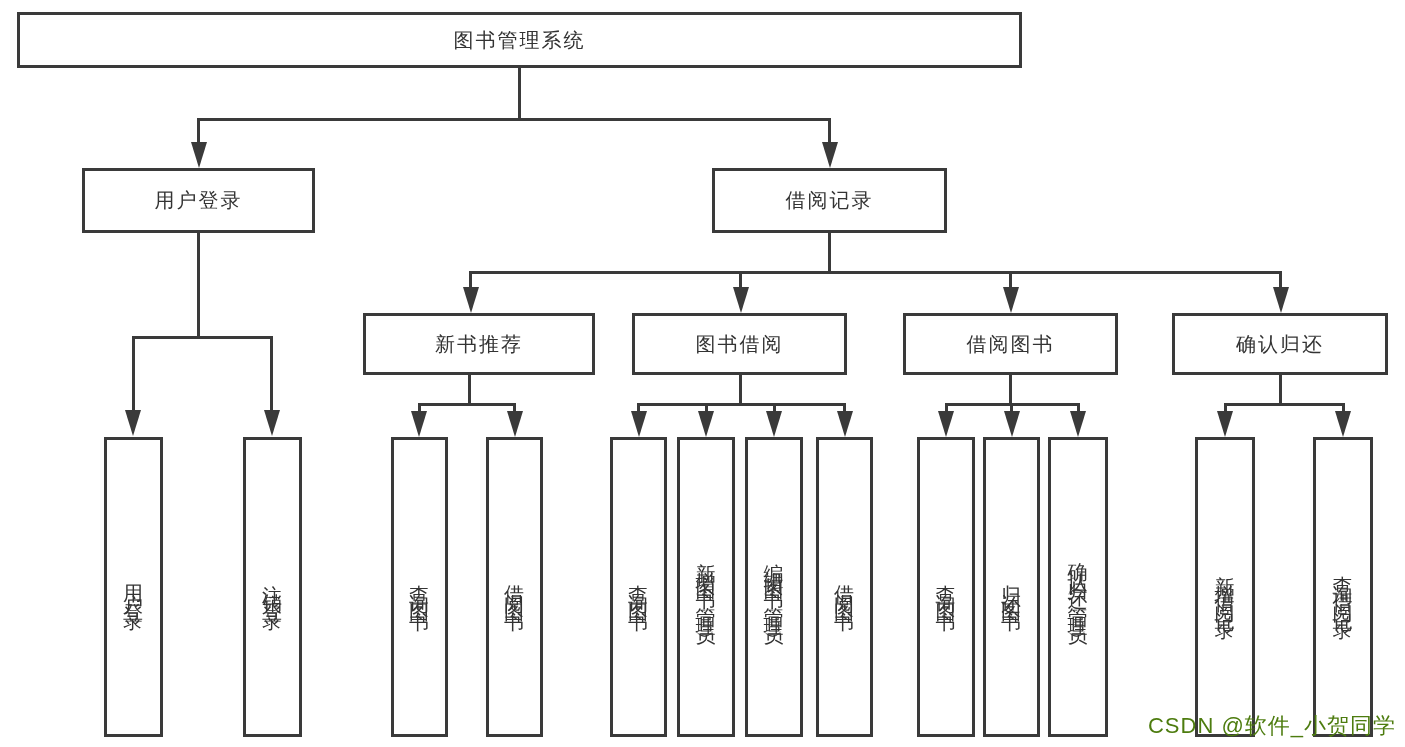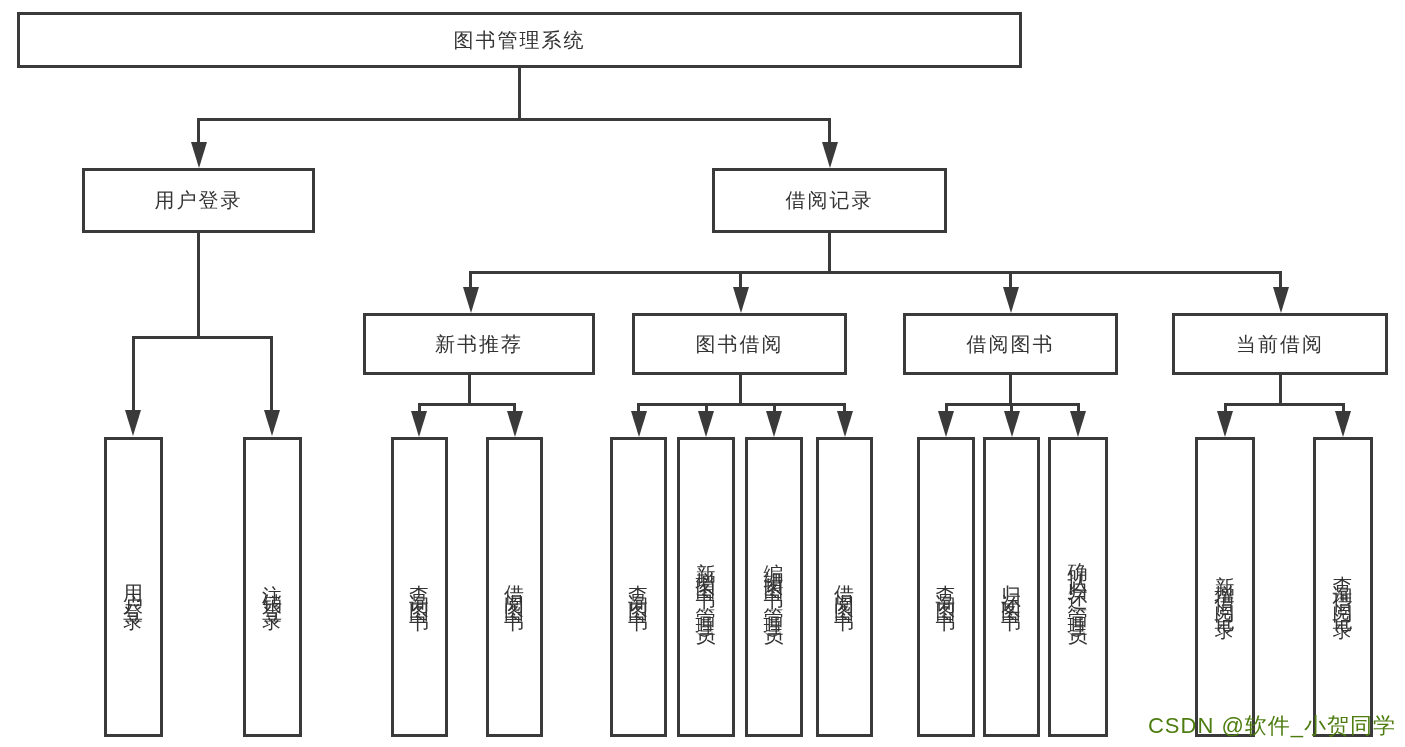--- a/index.html
+++ b/index.html
@@ -78,21 +78,21 @@
   <div class="node" style="left:363px;top:313px;width:232px;height:62px">
     <span>新书推荐</span>
   </div>
   <div class="node" style="left:632px;top:313px;width:215px;height:62px">
     <span>图书借阅</span>
   </div>
   <div class="node" style="left:903px;top:313px;width:215px;height:62px">
     <span>借阅图书</span>
   </div>
   <div class="node" style="left:1172px;top:313px;width:216px;height:62px">
-    <span>当前借阅</span>
+    <span>确认归还</span>
   </div>
 
   <div class="vl" style="left:468px;top:373px;height:32px"></div>
   <div class="hl" style="left:418px;top:403px;width:97px"></div>
   <div class="vl" style="left:418px;top:403px;height:10px"></div>
   <div class="ar" style="left:411px;top:411px"></div>
   <div class="vl" style="left:513px;top:403px;height:10px"></div>
   <div class="ar" style="left:507px;top:411px"></div>
 
   <div class="vl" style="left:739px;top:373px;height:32px"></div>

